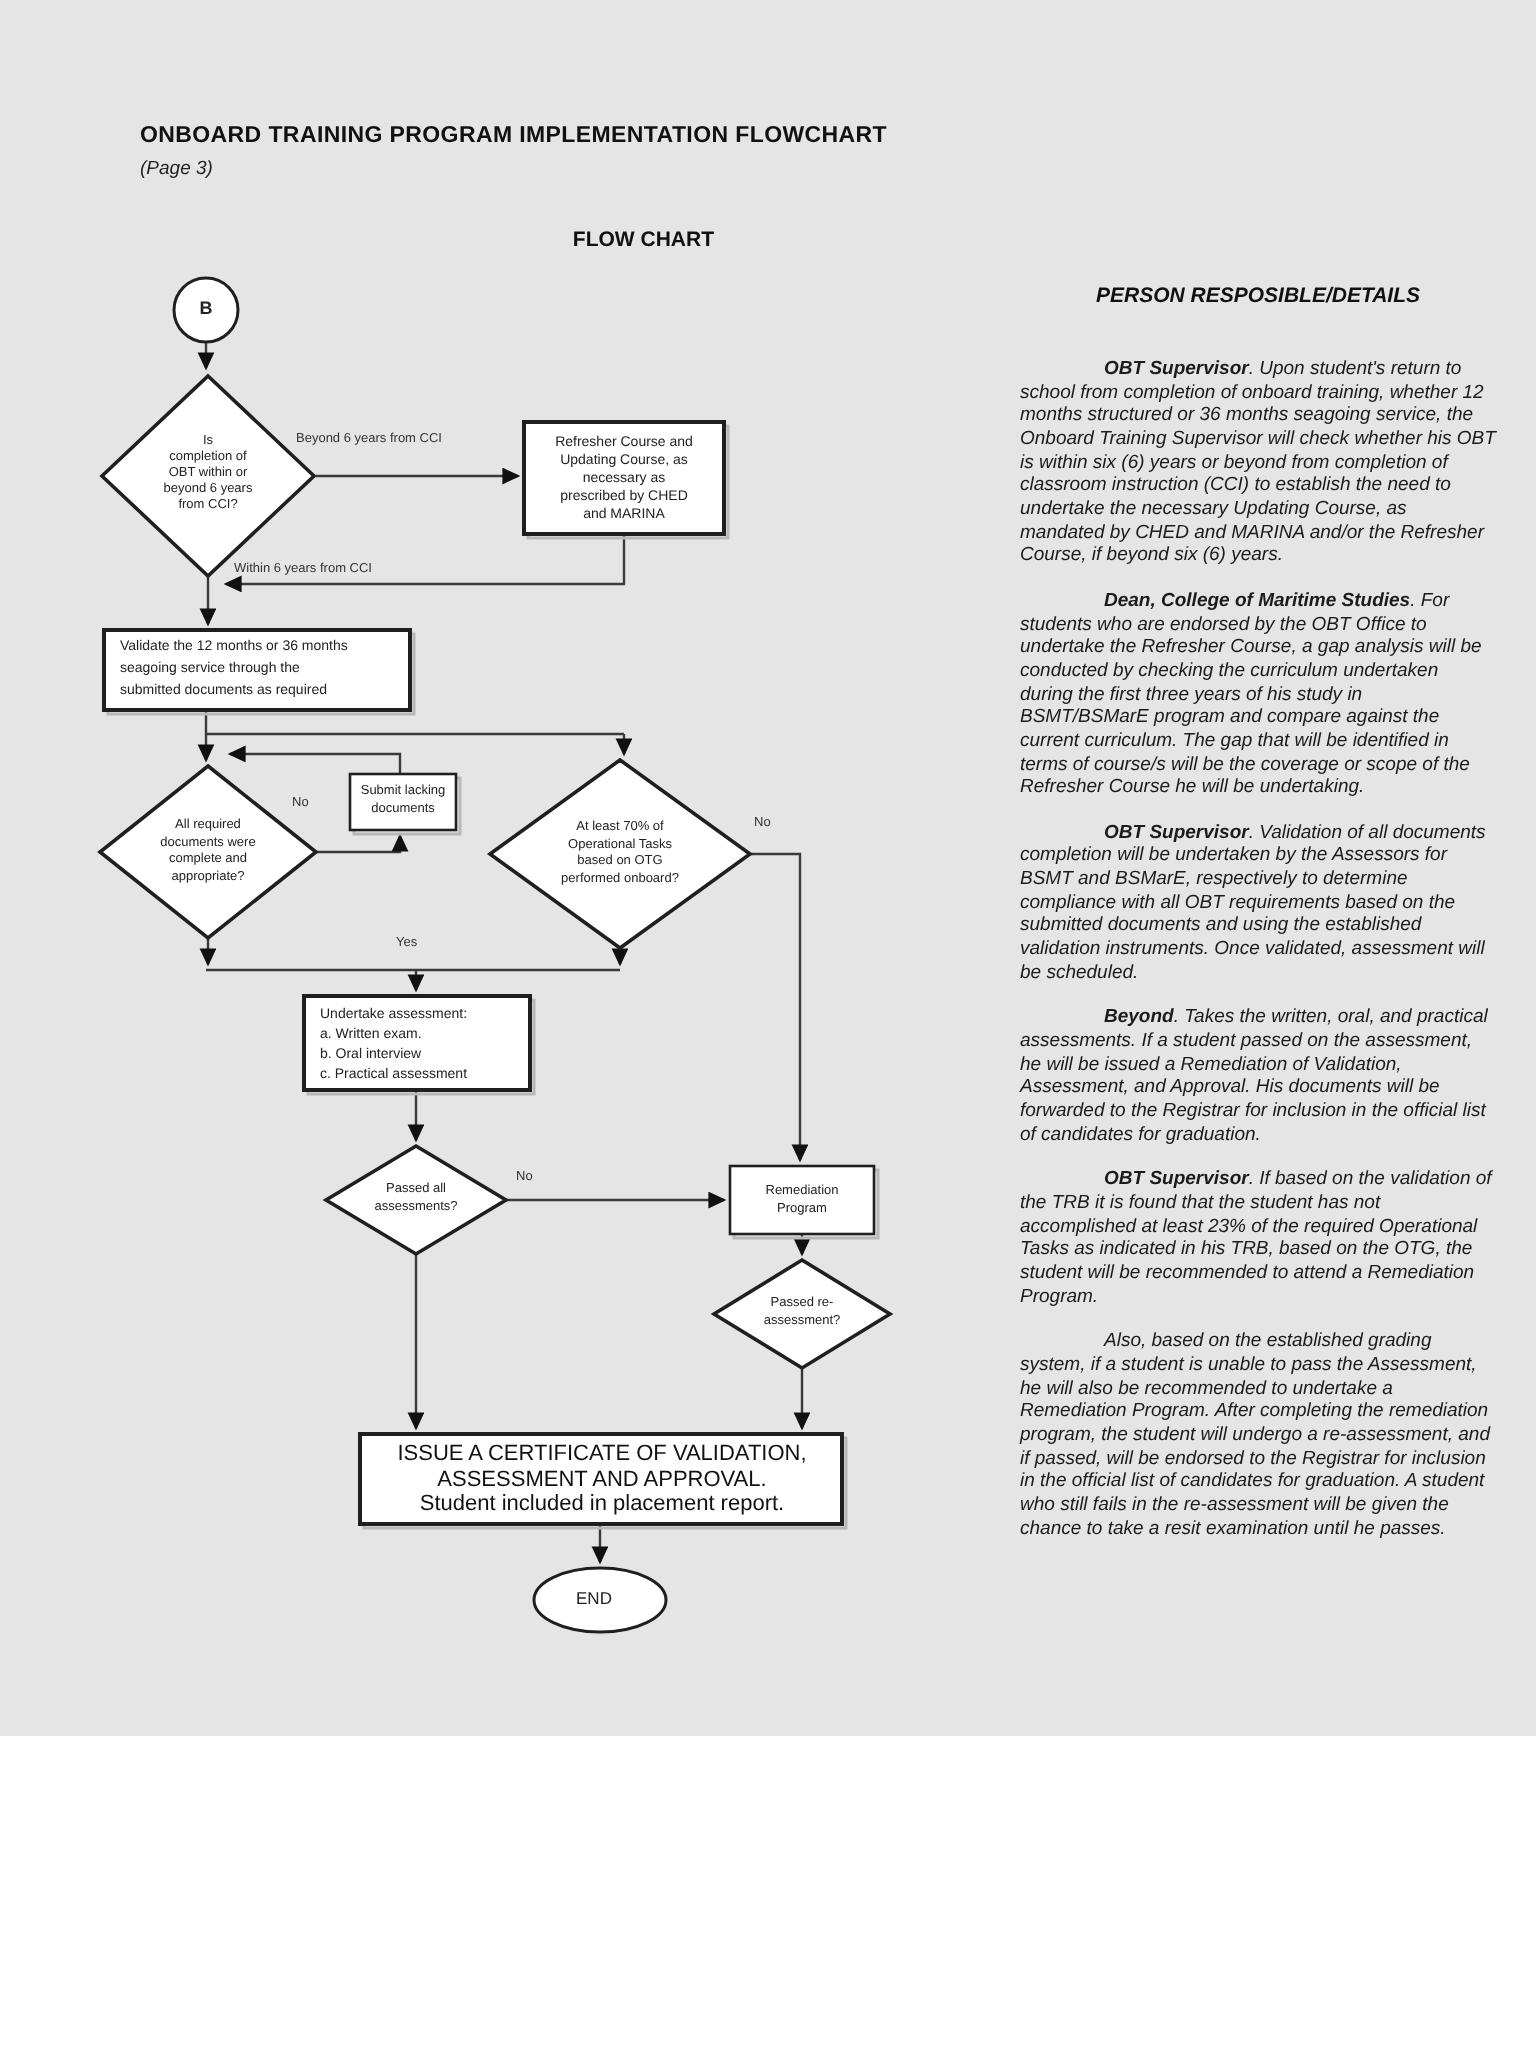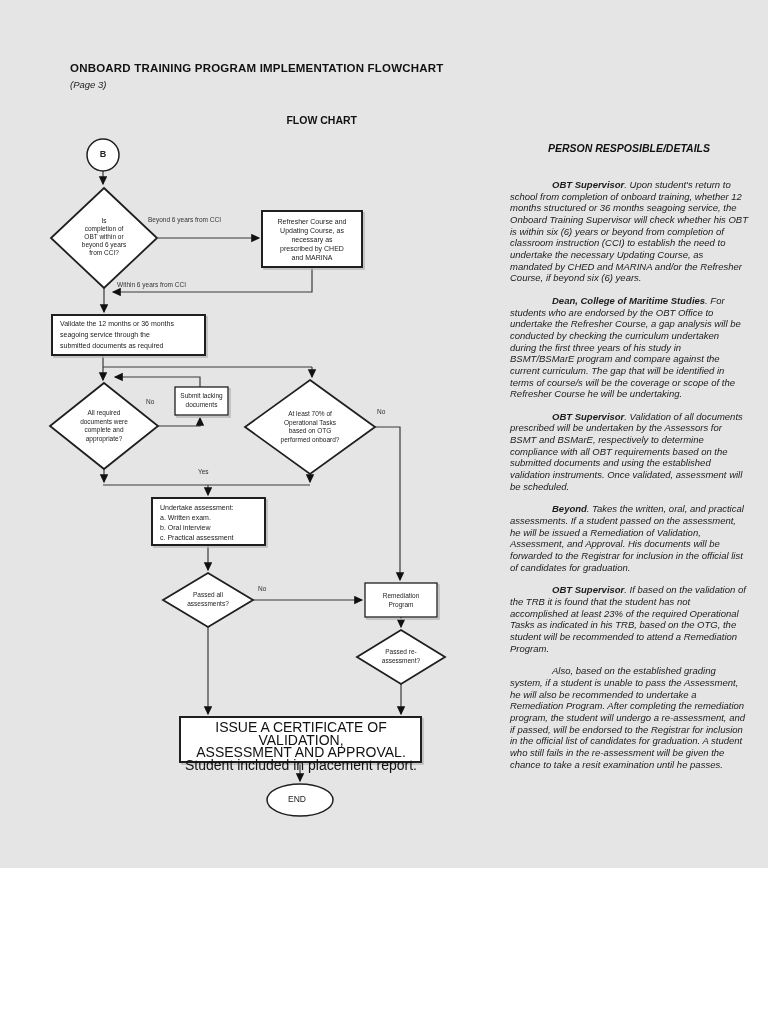--- a/index.html
+++ b/index.html
@@ -20,21 +20,21 @@
   .lbl-d1{left:59px;top:217px;width:90px;line-height:8px;}
   .lbl-refresher{left:264px;top:217px;width:96px;font-size:7px;line-height:9px;}
   .lbl-validate{left:60px;top:319px;width:142px;text-align:left;font-size:7px;line-height:10.8px;}
   .lbl-d2{left:64px;top:409px;width:80px;}
   .lbl-submit{left:176px;top:391px;width:51px;line-height:9px;}
   .lbl-d3{left:260px;top:410px;width:100px;}
   .lbl-undertake{left:160px;top:503px;width:106px;text-align:left;font-size:7px;line-height:10px;}
   .lbl-d4{left:173px;top:591px;width:70px;}
   .lbl-remediation{left:366px;top:591px;width:70px;line-height:9px;}
   .lbl-d5{left:371px;top:648px;width:60px;}
-  .lbl-issue{left:182px;top:721px;width:238px;font-size:14px;line-height:12.5px;color:#111;}
+  .lbl-issue{left:182px;top:721px;width:238px;font-size:11px;line-height:12.5px;color:#111;}
   .lbl-end{left:277px;top:794px;width:40px;font-size:8.5px;line-height:11px;}
   .edge-beyond{left:148px;top:216px;}
   .edge-within{left:117px;top:281px;}
   .edge-no1{left:146px;top:398px;}
   .edge-no2{left:377px;top:408px;}
   .edge-yes{left:198px;top:468px;}
   .edge-no3{left:258px;top:585px;}
   
   .details{position:absolute;left:510px;top:142px;width:238px;font-style:italic;}
   .details-heading{text-align:center;font-size:10.5px;font-weight:bold;color:#111;margin:0 0 25px 0;}
@@ -151,21 +151,21 @@
   <div class="fc-edge edge-within">Within 6 years from CCI</div>
   <div class="fc-edge edge-no1">No</div>
   <div class="fc-edge edge-no2">No</div>
   <div class="fc-edge edge-yes">Yes</div>
   <div class="fc-edge edge-no3">No</div>
 
   <div class="details">
     <div class="details-heading">PERSON RESPOSIBLE/DETAILS</div>
     <p><span class="lead">OBT Supervisor</span><span>.  Upon student's return to school from completion of onboard training, whether 12 months structured or 36 months seagoing service, the Onboard Training Supervisor will check whether his OBT is within six (6) years or beyond from completion of classroom instruction (CCI) to establish the need to undertake the necessary Updating Course, as mandated by CHED and MARINA and/or the Refresher Course, if beyond six (6) years.</span></p>
     <p><span class="lead">Dean, College of Maritime Studies</span><span>.  For students who are endorsed by the OBT Office to undertake the Refresher Course, a gap analysis will be conducted by checking the curriculum undertaken during the first three years of his study in BSMT/BSMarE program and compare against the current curriculum.  The gap that will be identified in terms of course/s will be the coverage or scope of the Refresher Course he will be undertaking.</span></p>
-    <p><span class="lead">OBT Supervisor</span><span>.  Validation of all documents prescribed will be undertaken by the Assessors for BSMT and BSMarE, respectively to determine compliance with all OBT requirements based on the submitted documents and using the established validation instruments.  Once validated, assessment will be scheduled.</span></p>
+    <p><span class="lead">OBT Supervisor</span><span>.  Validation of all documents completion will be undertaken by the Assessors for BSMT and BSMarE, respectively to determine compliance with all OBT requirements based on the submitted documents and using the established validation instruments.  Once validated, assessment will be scheduled.</span></p>
     <p><span class="lead">Beyond</span><span>.  Takes the written, oral, and practical assessments.  If a student passed on the assessment, he will be issued a Remediation of Validation, Assessment, and Approval.  His documents will be forwarded to the Registrar for inclusion in the official list of candidates for graduation.</span></p>
     <p><span class="lead">OBT Supervisor</span><span>.  If based on the validation of the TRB it is found that the student has not accomplished at least 23% of the required Operational Tasks as indicated in his TRB, based on the OTG, the student will be recommended to attend a Remediation Program.</span></p>
     <p><span class="lead"></span><span>Also, based on the established grading system, if a student is unable to pass the Assessment, he will also be recommended to undertake a Remediation Program.  After completing the remediation program, the student will undergo a re-assessment, and if passed, will be endorsed to the Registrar for inclusion in the official list of candidates for graduation.  A student who still fails in the re-assessment will be given the chance to take a resit examination until he passes.</span></p>
   </div>
 
   <span class="stray-dot">.</span>
 
 </div>
 
 </body></html>

